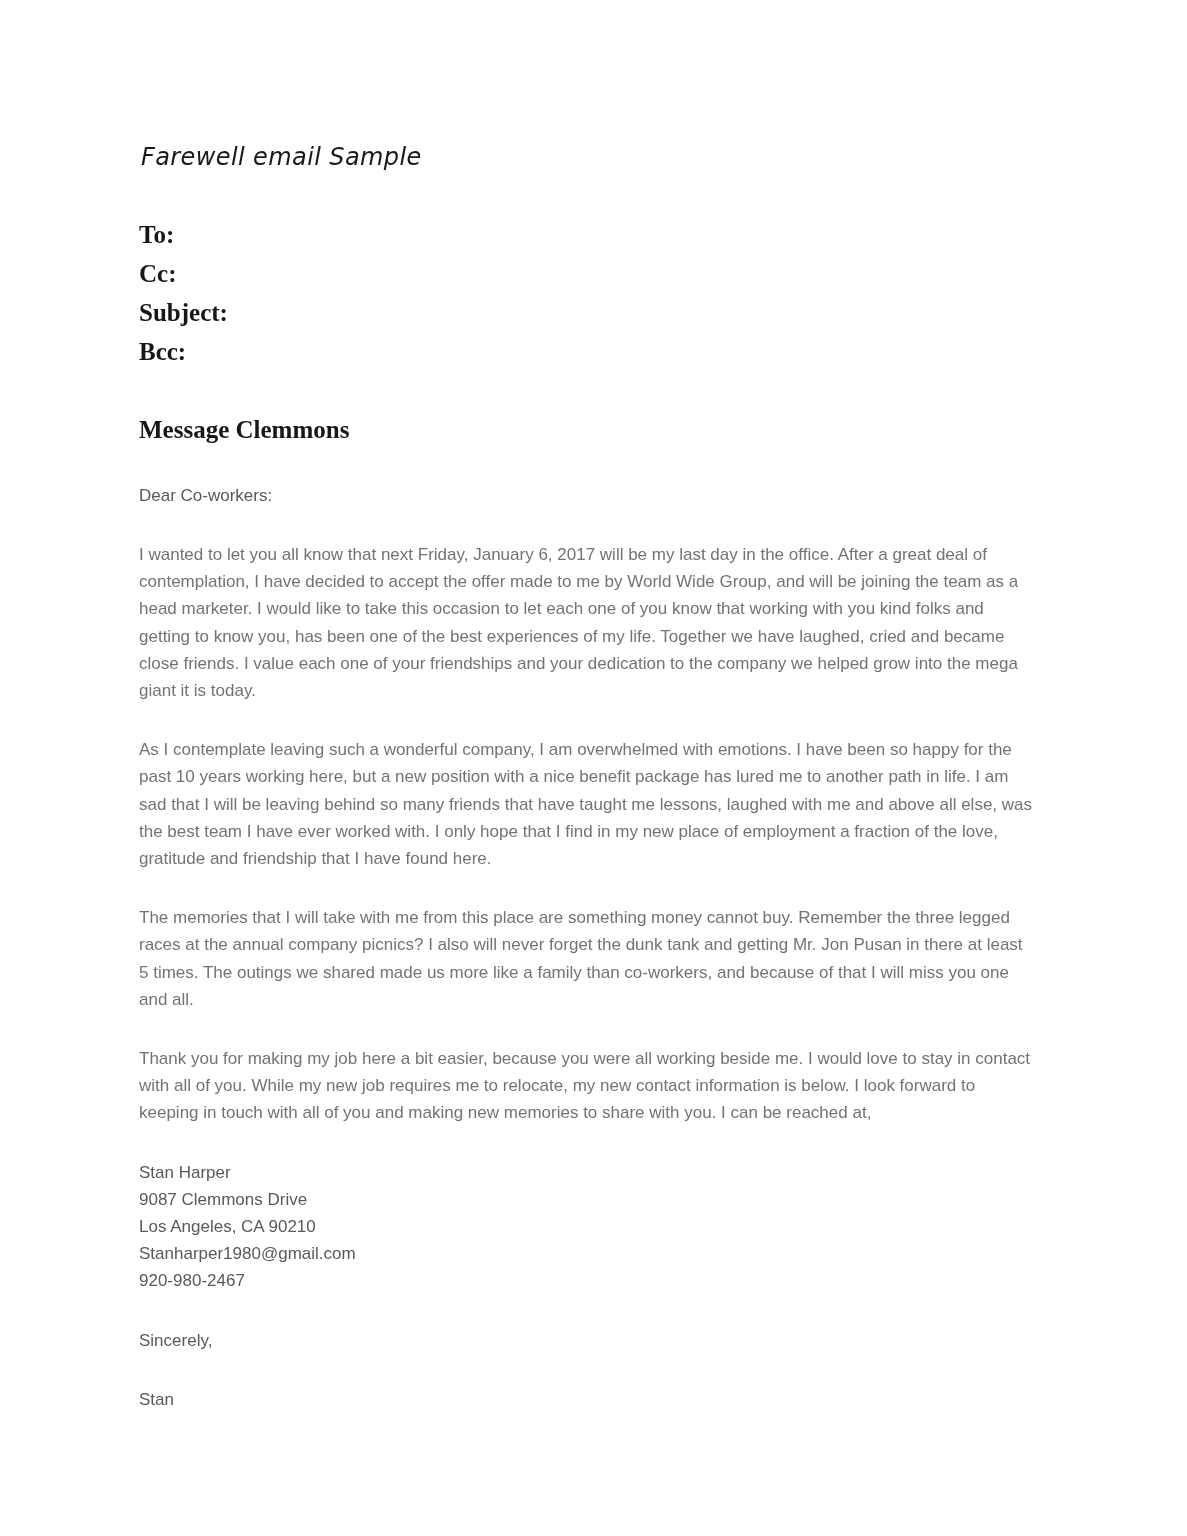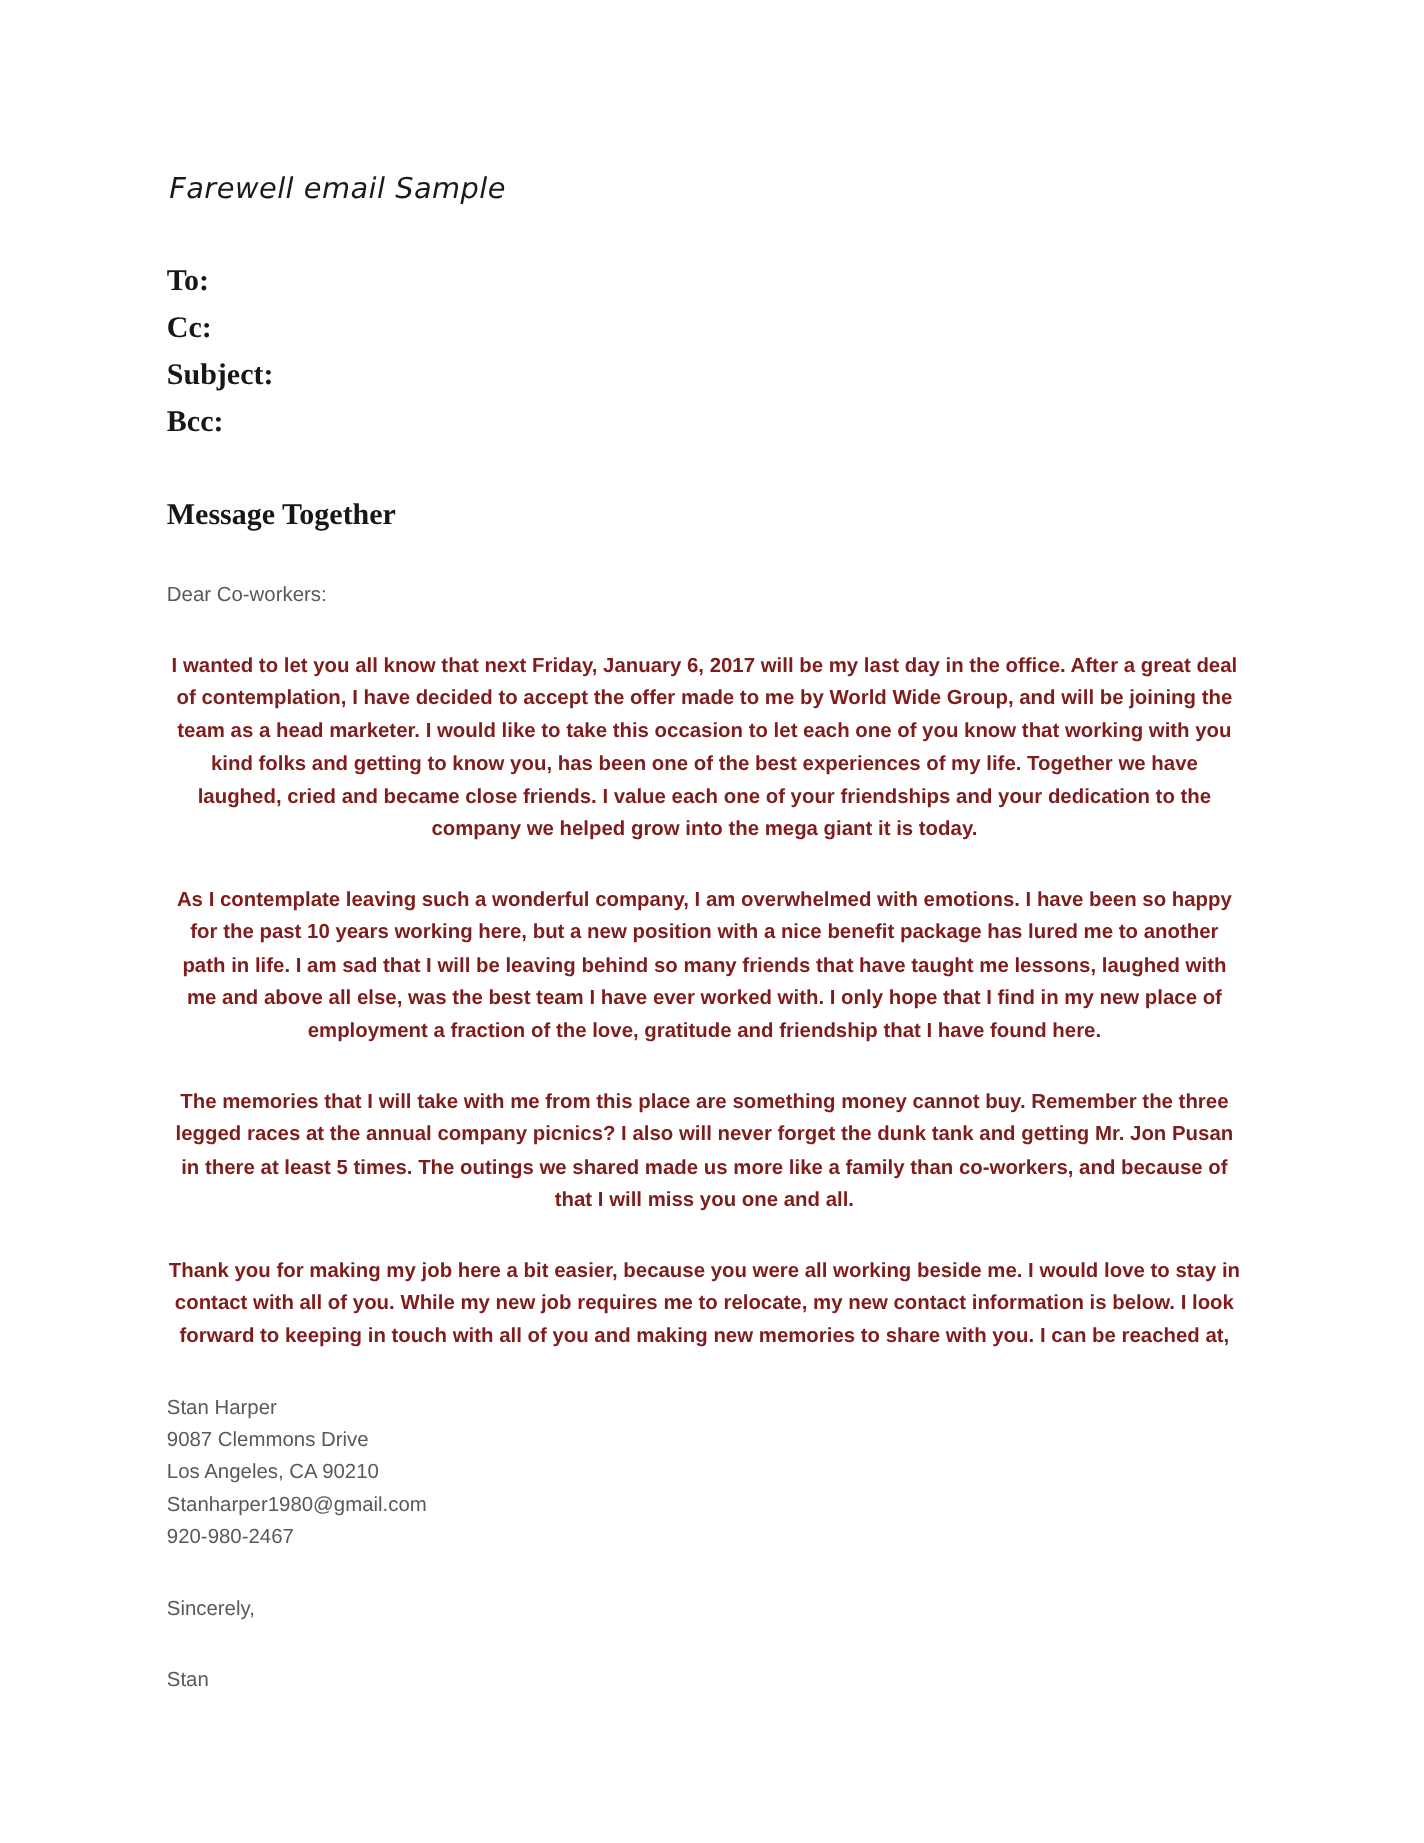--- a/index.html
+++ b/index.html
@@ -80,23 +80,22 @@
     font-size: 17px;
     line-height: 27.2px;
     max-width: 898px;
   }
   .salutation {
     margin: 0 0 32px 0;
     color: #58595c;
   }
   .para {
     margin: 0 0 32px 0;
-    color: #7f1d1d;
-    text-align: center;
-    font-weight: bold;
+    color: #737373;
+    text-align: left;
   }
   .para:last-child {
     margin-bottom: 0;
   }
 
   
   .signature-block {
     margin: 0 0 32px 0;
     color: #58595c;
   }
@@ -139,21 +138,21 @@
       <span class="field-value"></span>
     </div>
 
     <div class="field-row">
       <span class="field-label">Bcc:</span>
       <span class="field-value"></span>
     </div>
 
   </div>
 
-  <h2 class="message-subject">Message Together</h2>
+  <h2 class="message-subject">Message Clemmons</h2>
 
   <div class="body-copy">
 
     <p class="salutation">Dear Co-workers:</p>
 
     <p class="para">I wanted to let you all know that next Friday, January 6, 2017 will be my last day in the office. After a great deal of contemplation, I have decided to accept the offer made to me by World Wide Group, and will be joining the team as a head marketer. I would like to take this occasion to let each one of you know that working with you kind folks and getting to know you, has been one of the best experiences of my life.  Together we have laughed, cried and became close friends. I value each one of your friendships and your dedication to the company we helped grow into the mega giant it is today.</p>
 
     <p class="para">As I contemplate leaving such a wonderful company, I am overwhelmed with emotions. I have been so happy for the past 10 years working here, but a new position with a nice benefit package has lured me to another path in life. I am sad that I will be leaving behind so many friends that have taught me lessons, laughed with me and above all else, was the best team I have ever worked with.  I only hope that I find in my new place of employment a fraction of the love, gratitude and friendship that I have found here.</p>
 
     <p class="para">The memories that I will take with me from this place are something money cannot buy. Remember the three legged races at the annual company picnics? I also will never forget the dunk tank and getting Mr. Jon Pusan in there at least 5 times. The outings we shared made us more like a family than co-workers, and because of that I will miss you one and all.</p>

